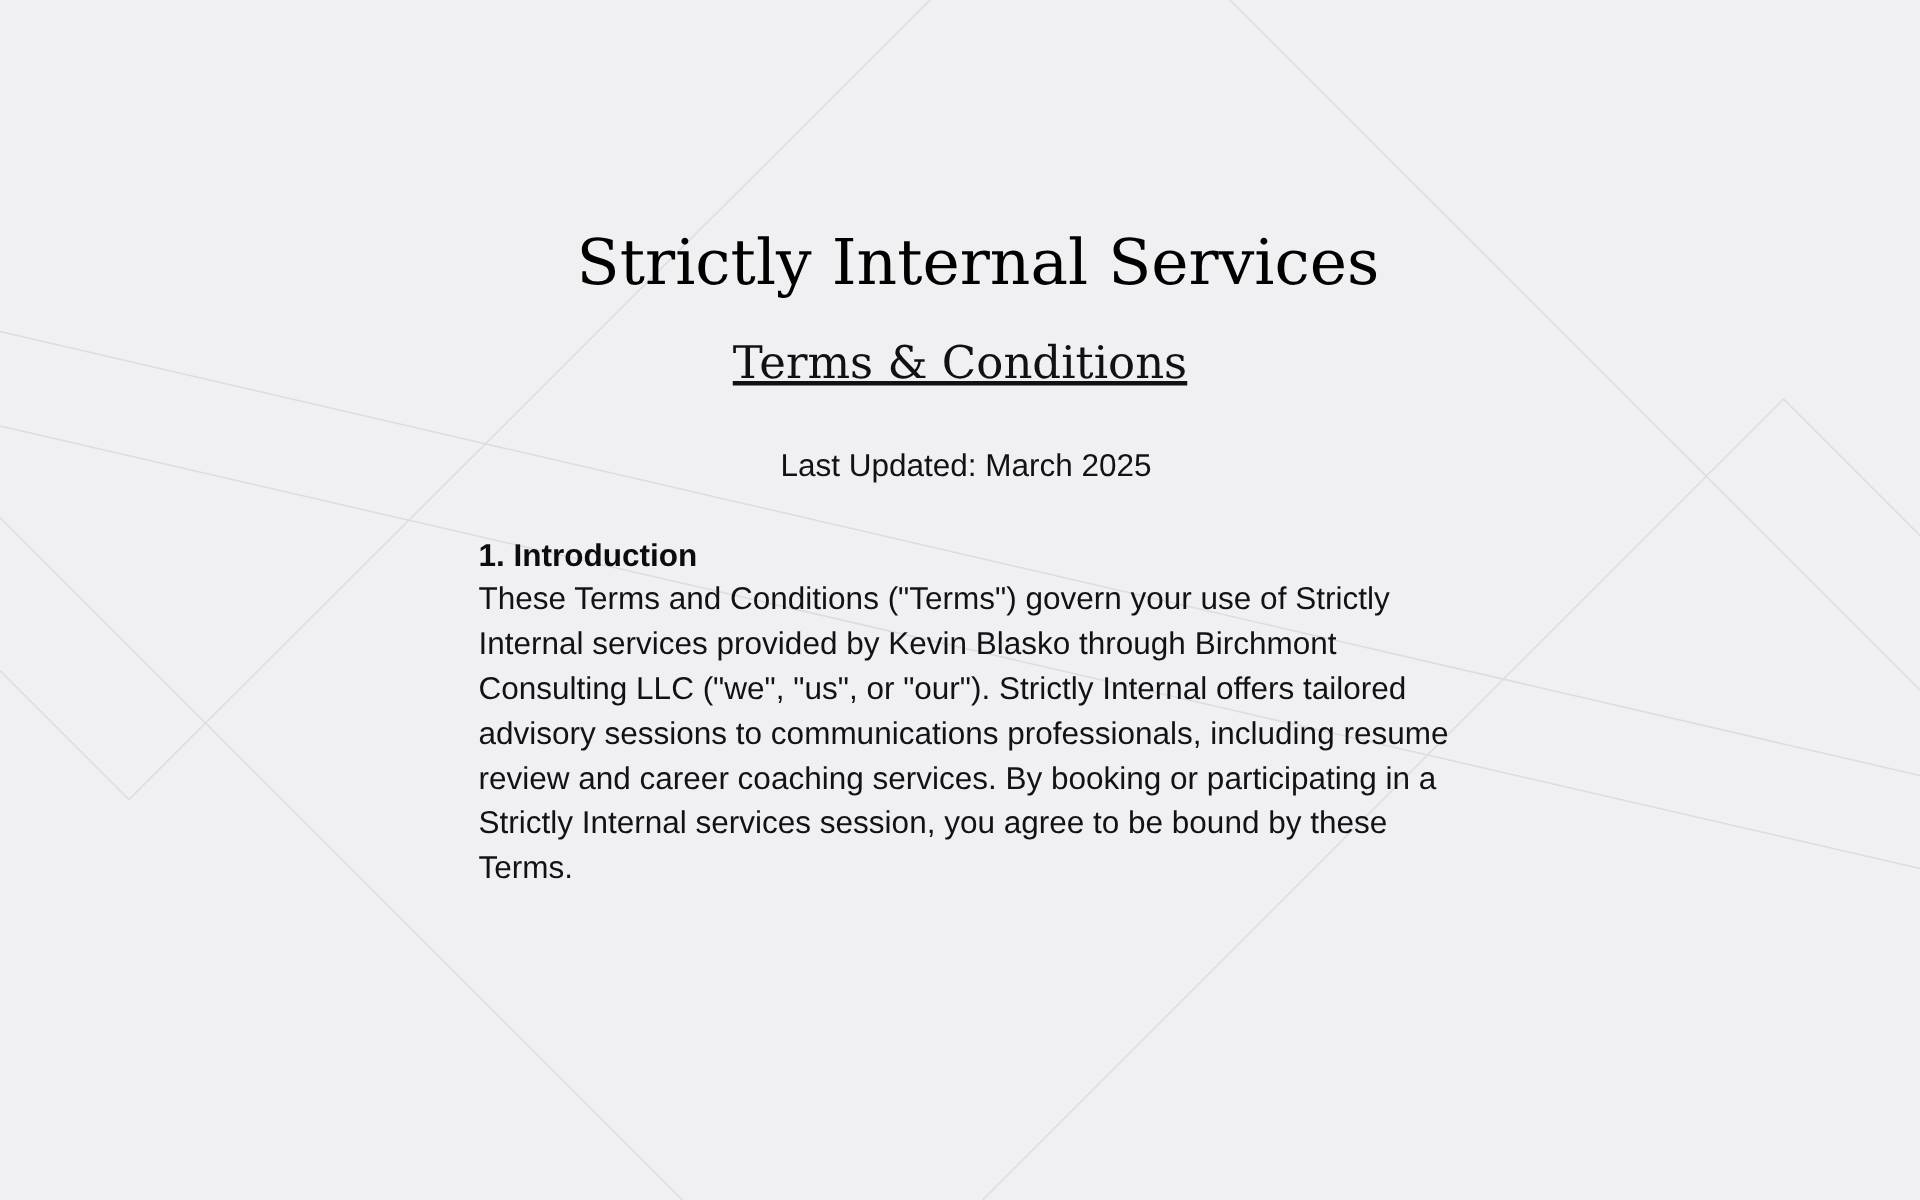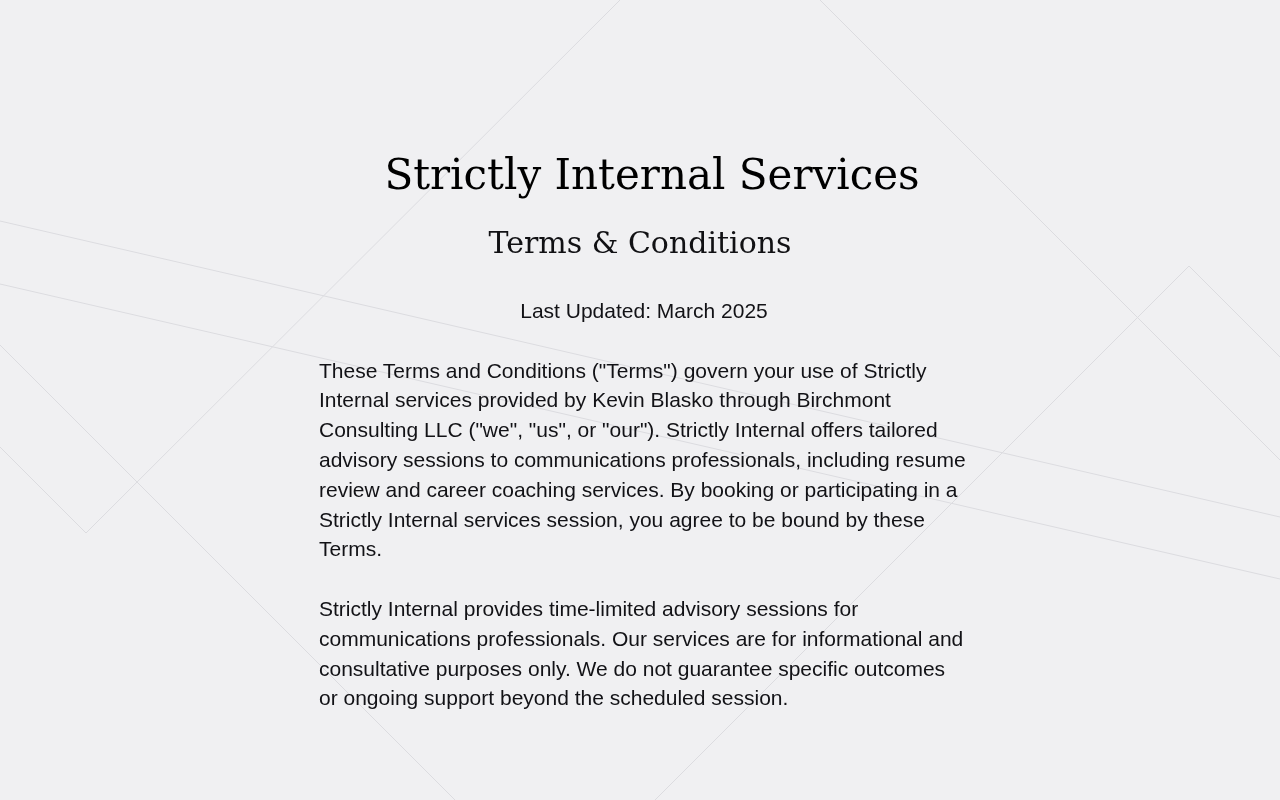--- a/index.html
+++ b/index.html
@@ -52,20 +52,21 @@
       position: absolute;
       top: 225px;
       left: 0;
       width: 1280px;
       text-align: center;
       font-family: "DejaVu Serif", "Liberation Serif", serif;
       font-size: 30px;
       font-weight: normal;
       color: #111114;
       margin: 0;
+      text-decoration: underline;
     }
     .body {
       position: absolute;
       left: 319px;
       top: 296px;
       width: 650px;
       font-family: "Liberation Sans", "DejaVu Sans", sans-serif;
       font-size: 21px;
       line-height: 29.8px;
       color: #121216;
@@ -97,21 +98,21 @@
   </svg>
 
   <div class="content">
     <h1 class="title">Strictly Internal Services</h1>
     <h2 class="subtitle">Terms &amp; Conditions</h2>
 
     <div class="body">
       <p class="last-updated">Last Updated: March 2025</p>
 
       <div class="section">
+        <p class="section-heading">1. Introduction</p>
         <p class="section-body">These Terms and Conditions ("Terms") govern your use of Strictly Internal services provided by Kevin Blasko through Birchmont Consulting LLC ("we", "us", or "our"). Strictly Internal offers tailored advisory sessions to communications professionals, including resume review and career coaching services. By booking or participating in a Strictly Internal services session, you agree to be bound by these Terms.</p>
       </div>
 
       <div class="section">
-        <p class="section-body">Strictly Internal provides time-limited advisory sessions for communications professionals. Our services are for informational and consultative purposes only. We do not guarantee specific outcomes or ongoing support beyond the scheduled session.</p>
       </div>
     </div>
   </div>
 </div>
 
 </body></html>

